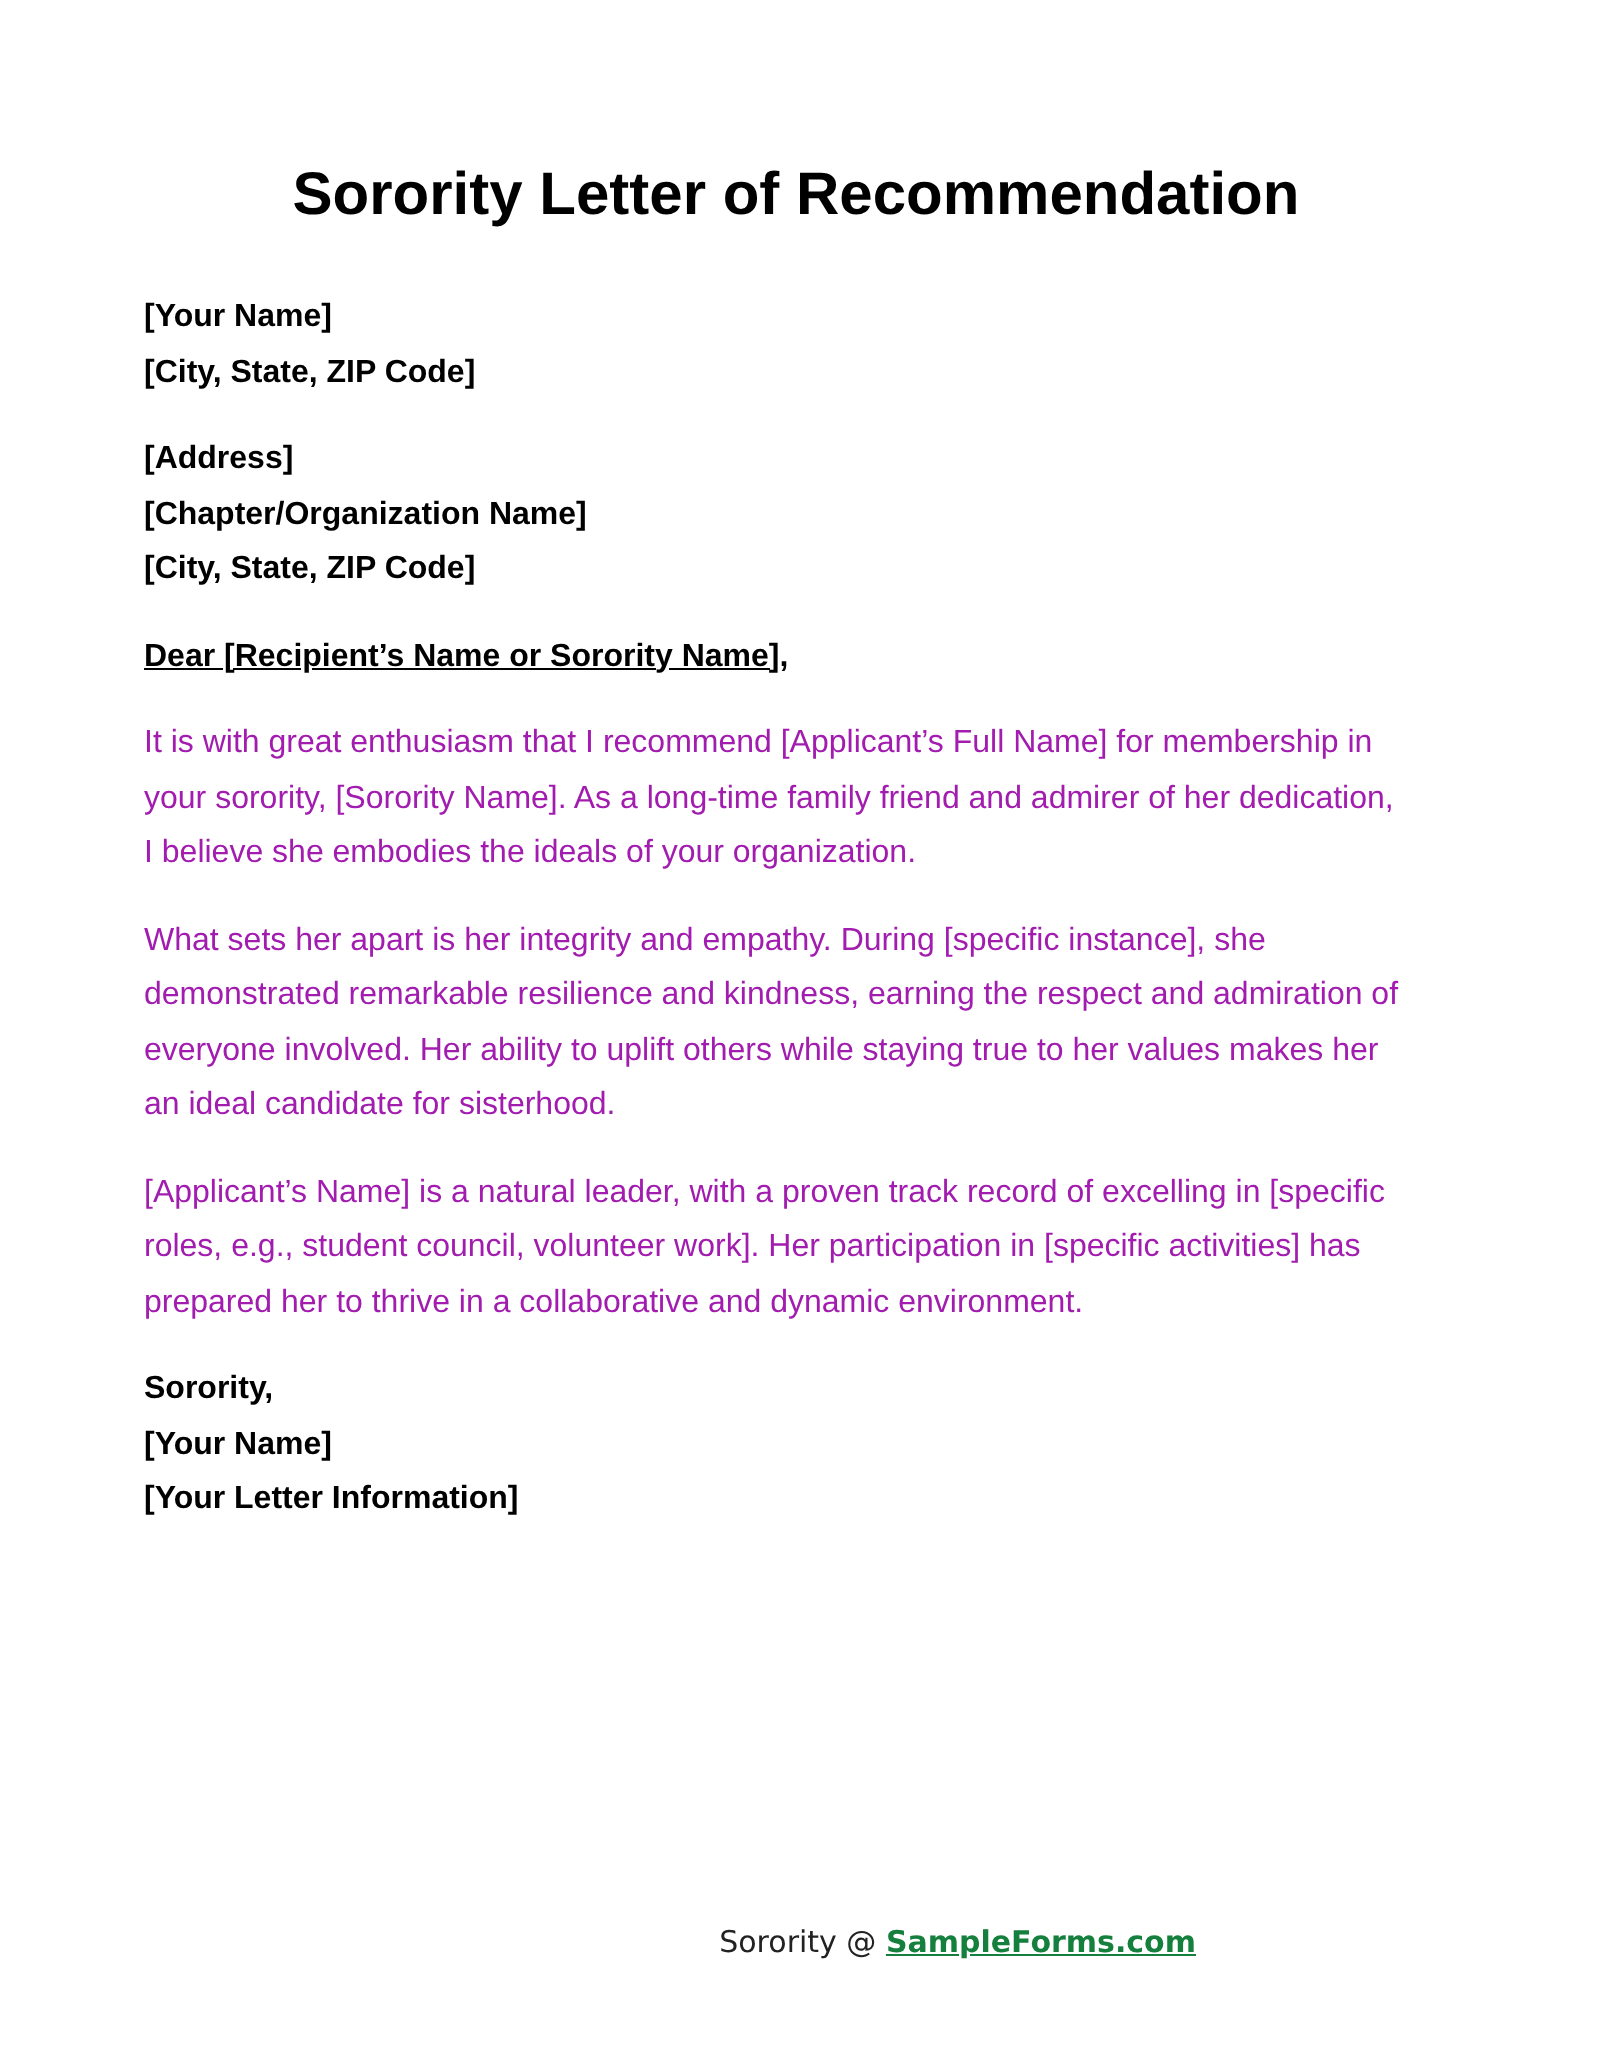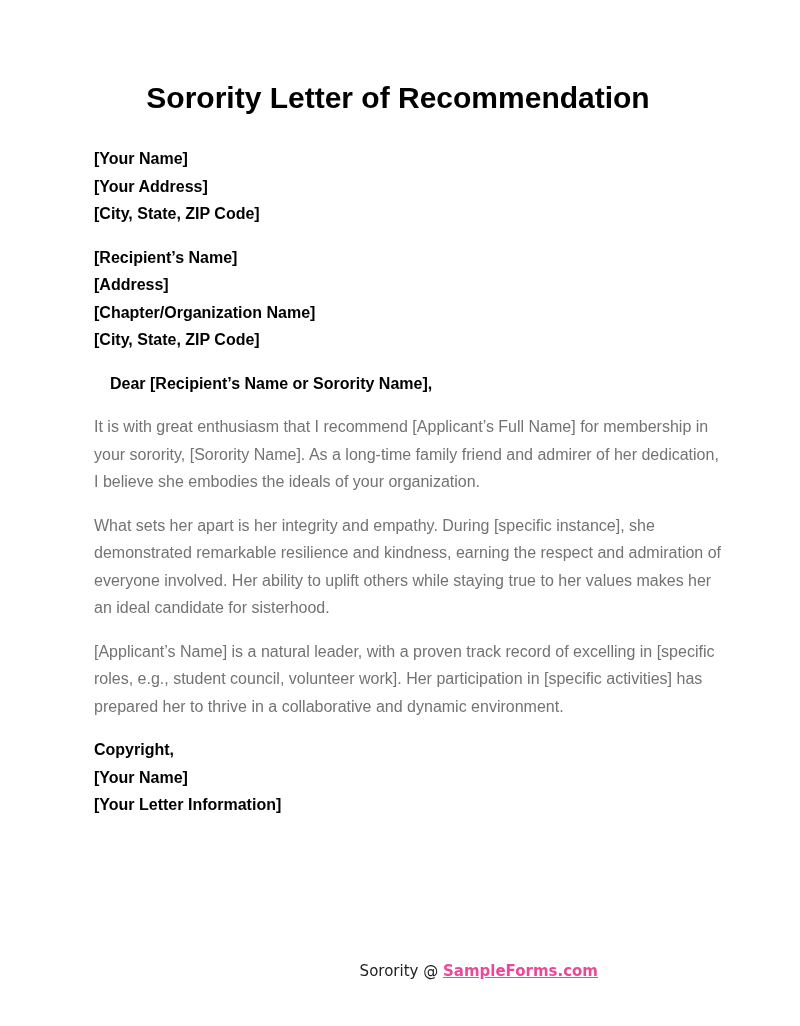--- a/index.html
+++ b/index.html
@@ -29,88 +29,87 @@
       width: 796px;
       text-align: center;
       font-size: 30px;
       font-weight: bold;
       line-height: 40px;
       margin: 0;
       letter-spacing: 0px;
     }
     .content {
       position: absolute;
-      left: 94px;
+      left: 72px;
       top: 145px;
       width: 630px;
       font-size: 16px;
     }
     .block {
       margin: 0 0 16px 0;
     }
     .bold-line {
       font-weight: bold;
       line-height: 27.5px;
       display: block;
       white-space: nowrap;
     }
     .para {
       line-height: 27.5px;
       margin: 0 0 16px 0;
-      color: #737373;
+      color: #a21caf;
     }
     .salutation {
       font-weight: bold;
       line-height: 27.5px;
-      margin: 0 0 16px 16px;
+      margin: 0 0 16px 0;
+      text-decoration: underline;
     }
     .footer {
       position: absolute;
       right: 90px;
       top: 960px;
       font-size: 15px;
       line-height: 22px;
       color: #222222;
       font-family: "DejaVu Sans", sans-serif;
       white-space: nowrap;
     }
     .footer a {
-      color: #ec4899;
+      color: #15803d;
       font-weight: bold;
       text-decoration: underline;
     }
   </style>
 </head>
 <body>
 
 <div class="page">
   <h1 class="title">Sorority Letter of Recommendation</h1>
 
   <div class="content">
     <div class="block">
       <span class="bold-line">[Your Name]</span>
-      <span class="bold-line">[Your Address]</span>
       <span class="bold-line">[City, State, ZIP Code]</span>
     </div>
 
     <div class="block">
-      <span class="bold-line">[Recipient’s Name]</span>
       <span class="bold-line">[Address]</span>
       <span class="bold-line">[Chapter/Organization Name]</span>
       <span class="bold-line">[City, State, ZIP Code]</span>
     </div>
 
     <p class="salutation">Dear [Recipient’s Name or Sorority Name],</p>
 
     <p class="para">It is with great enthusiasm that I recommend [Applicant’s Full Name] for membership in your sorority, [Sorority Name]. As a long-time family friend and admirer of her dedication, I believe she embodies the ideals of your organization.</p>
     <p class="para">What sets her apart is her integrity and empathy. During [specific instance], she demonstrated remarkable resilience and kindness, earning the respect and admiration of everyone involved. Her ability to uplift others while staying true to her values makes her an ideal candidate for sisterhood.</p>
     <p class="para">[Applicant’s Name] is a natural leader, with a proven track record of excelling in [specific roles, e.g., student council, volunteer work]. Her participation in [specific activities] has prepared her to thrive in a collaborative and dynamic environment.</p>
 
     <div class="block">
-      <span class="bold-line">Copyright,</span>
+      <span class="bold-line">Sorority,</span>
       <span class="bold-line">[Your Name]</span>
       <span class="bold-line">[Your Letter Information]</span>
     </div>
   </div>
 
   <div class="footer">
     <span>Sorority @ </span><a>SampleForms.com</a>
   </div>
 </div>
 

